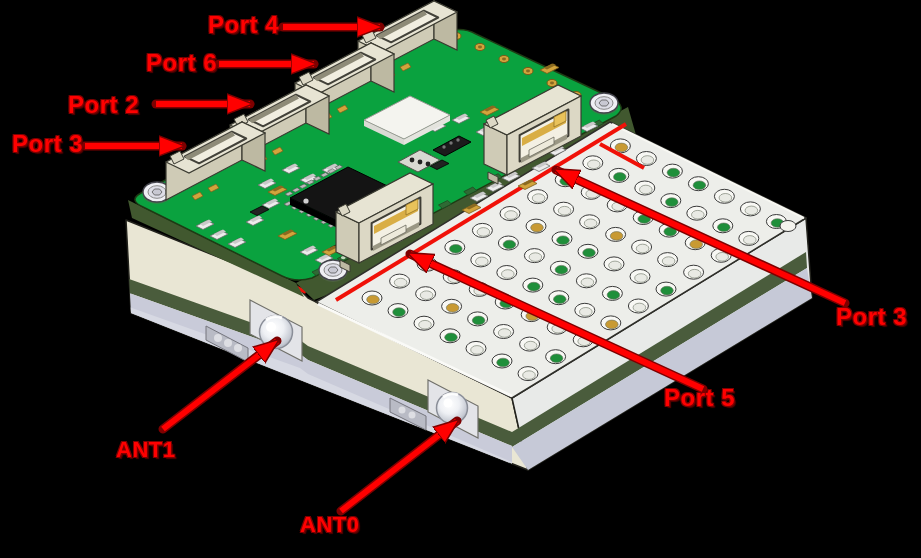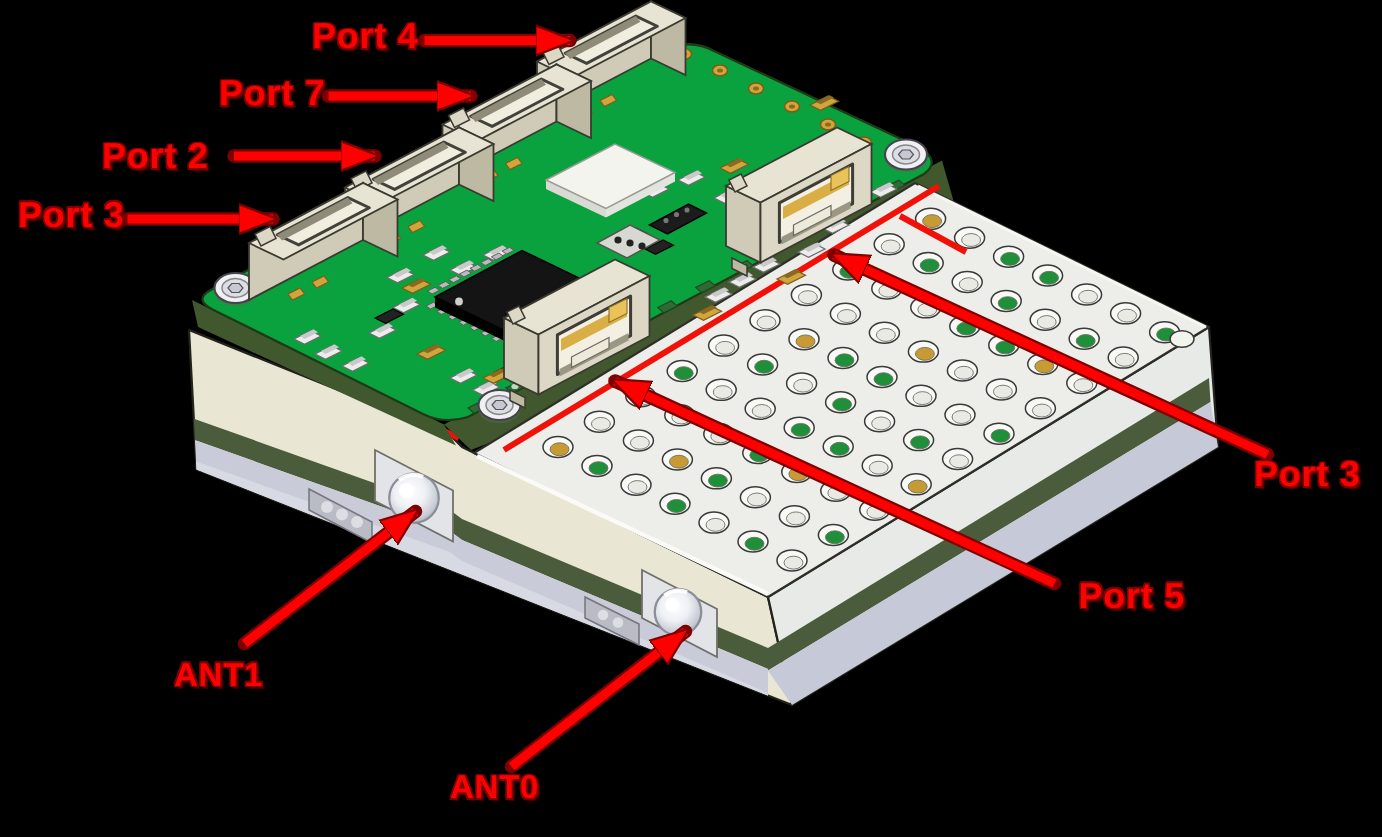--- a/index.html
+++ b/index.html
@@ -484,19 +484,19 @@
         </g>
         <g>
           <line x1="341" y1="511" x2="457" y2="421" stroke="#7E0000" stroke-width="9" stroke-linecap="round"></line>
           <line x1="341" y1="511" x2="457" y2="421" stroke="#FF0000" stroke-width="6" marker-end="url(#ah)"></line>
         </g>
       </g>
 </svg>
 
 <div class="callout" style="left:12px;top:132px">Port 3</div>
 <div class="callout" style="left:68px;top:93px">Port 2</div>
-<div class="callout" style="left:146px;top:51px">Port 7</div>
+<div class="callout" style="left:146px;top:51px">Port 6</div>
 <div class="callout" style="left:208px;top:13px">Port 4</div>
-<div class="callout" style="left:719px;top:386px">Port 5</div>
+<div class="callout" style="left:664px;top:386px">Port 5</div>
 <div class="callout" style="left:836px;top:305px">Port 3</div>
 <div class="callout sm" style="left:116px;top:439px">ANT1</div>
 <div class="callout sm" style="left:300px;top:514px">ANT0</div>
 </div>
 
 </body></html>

